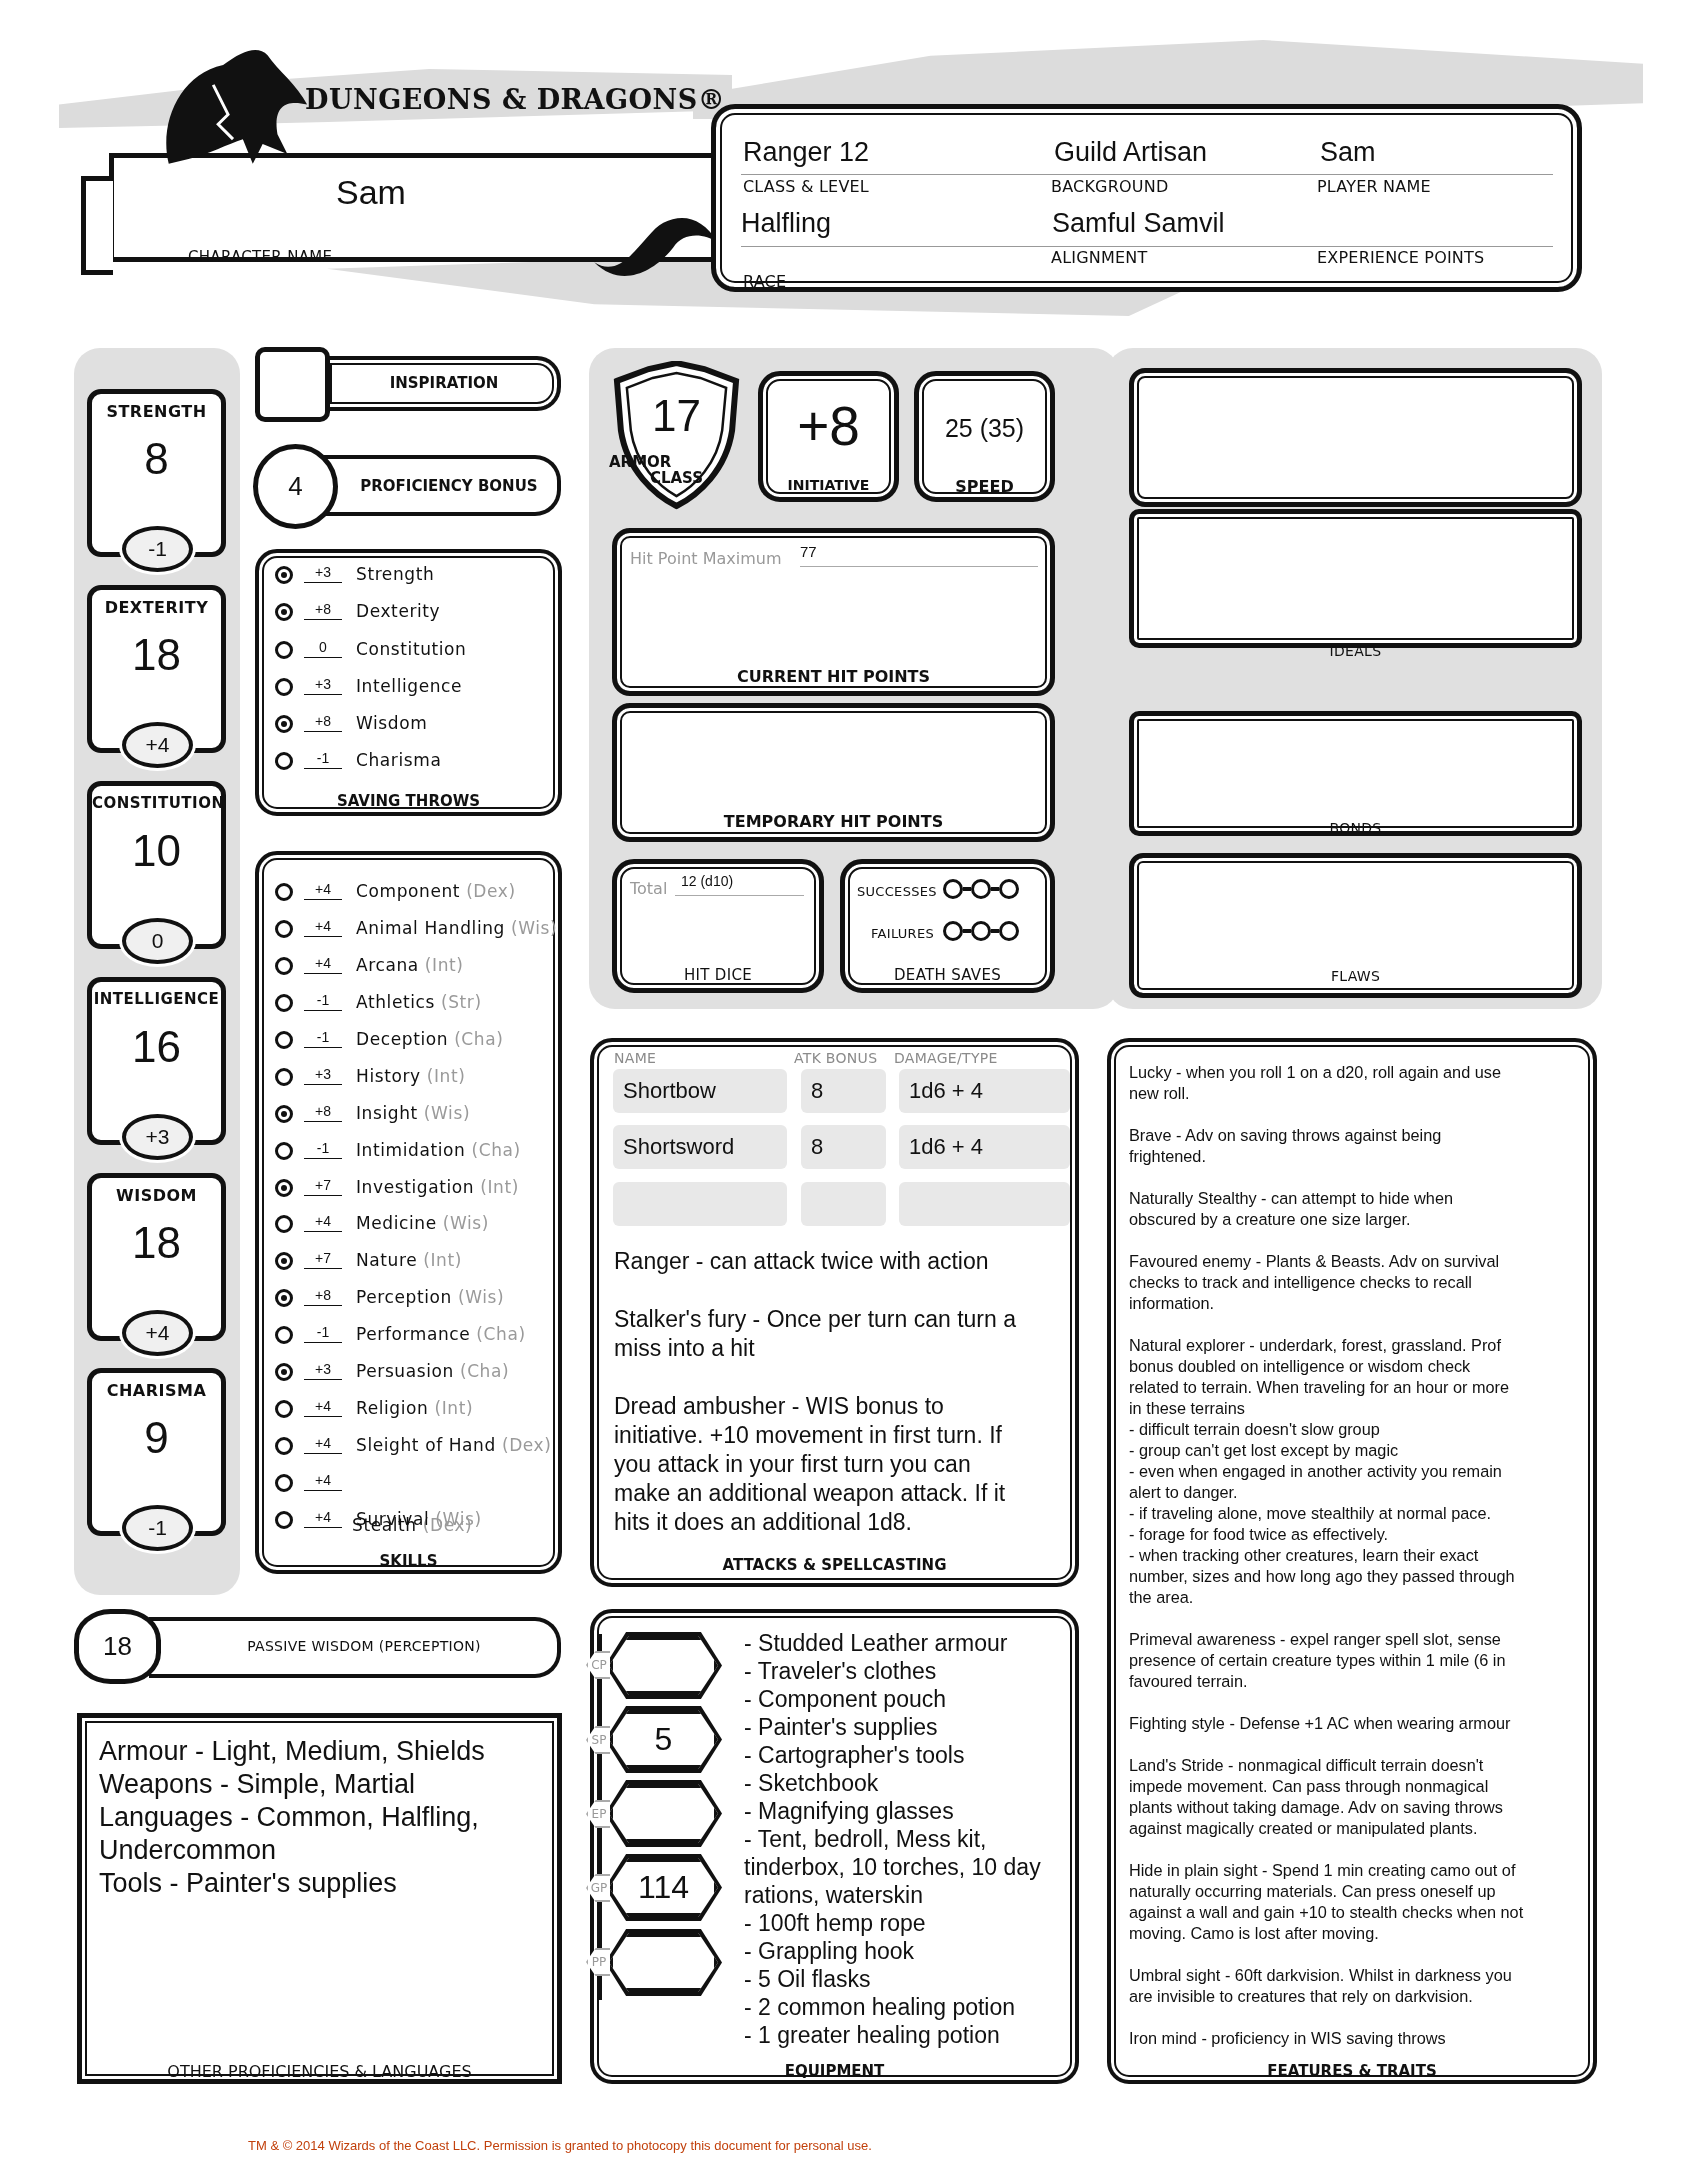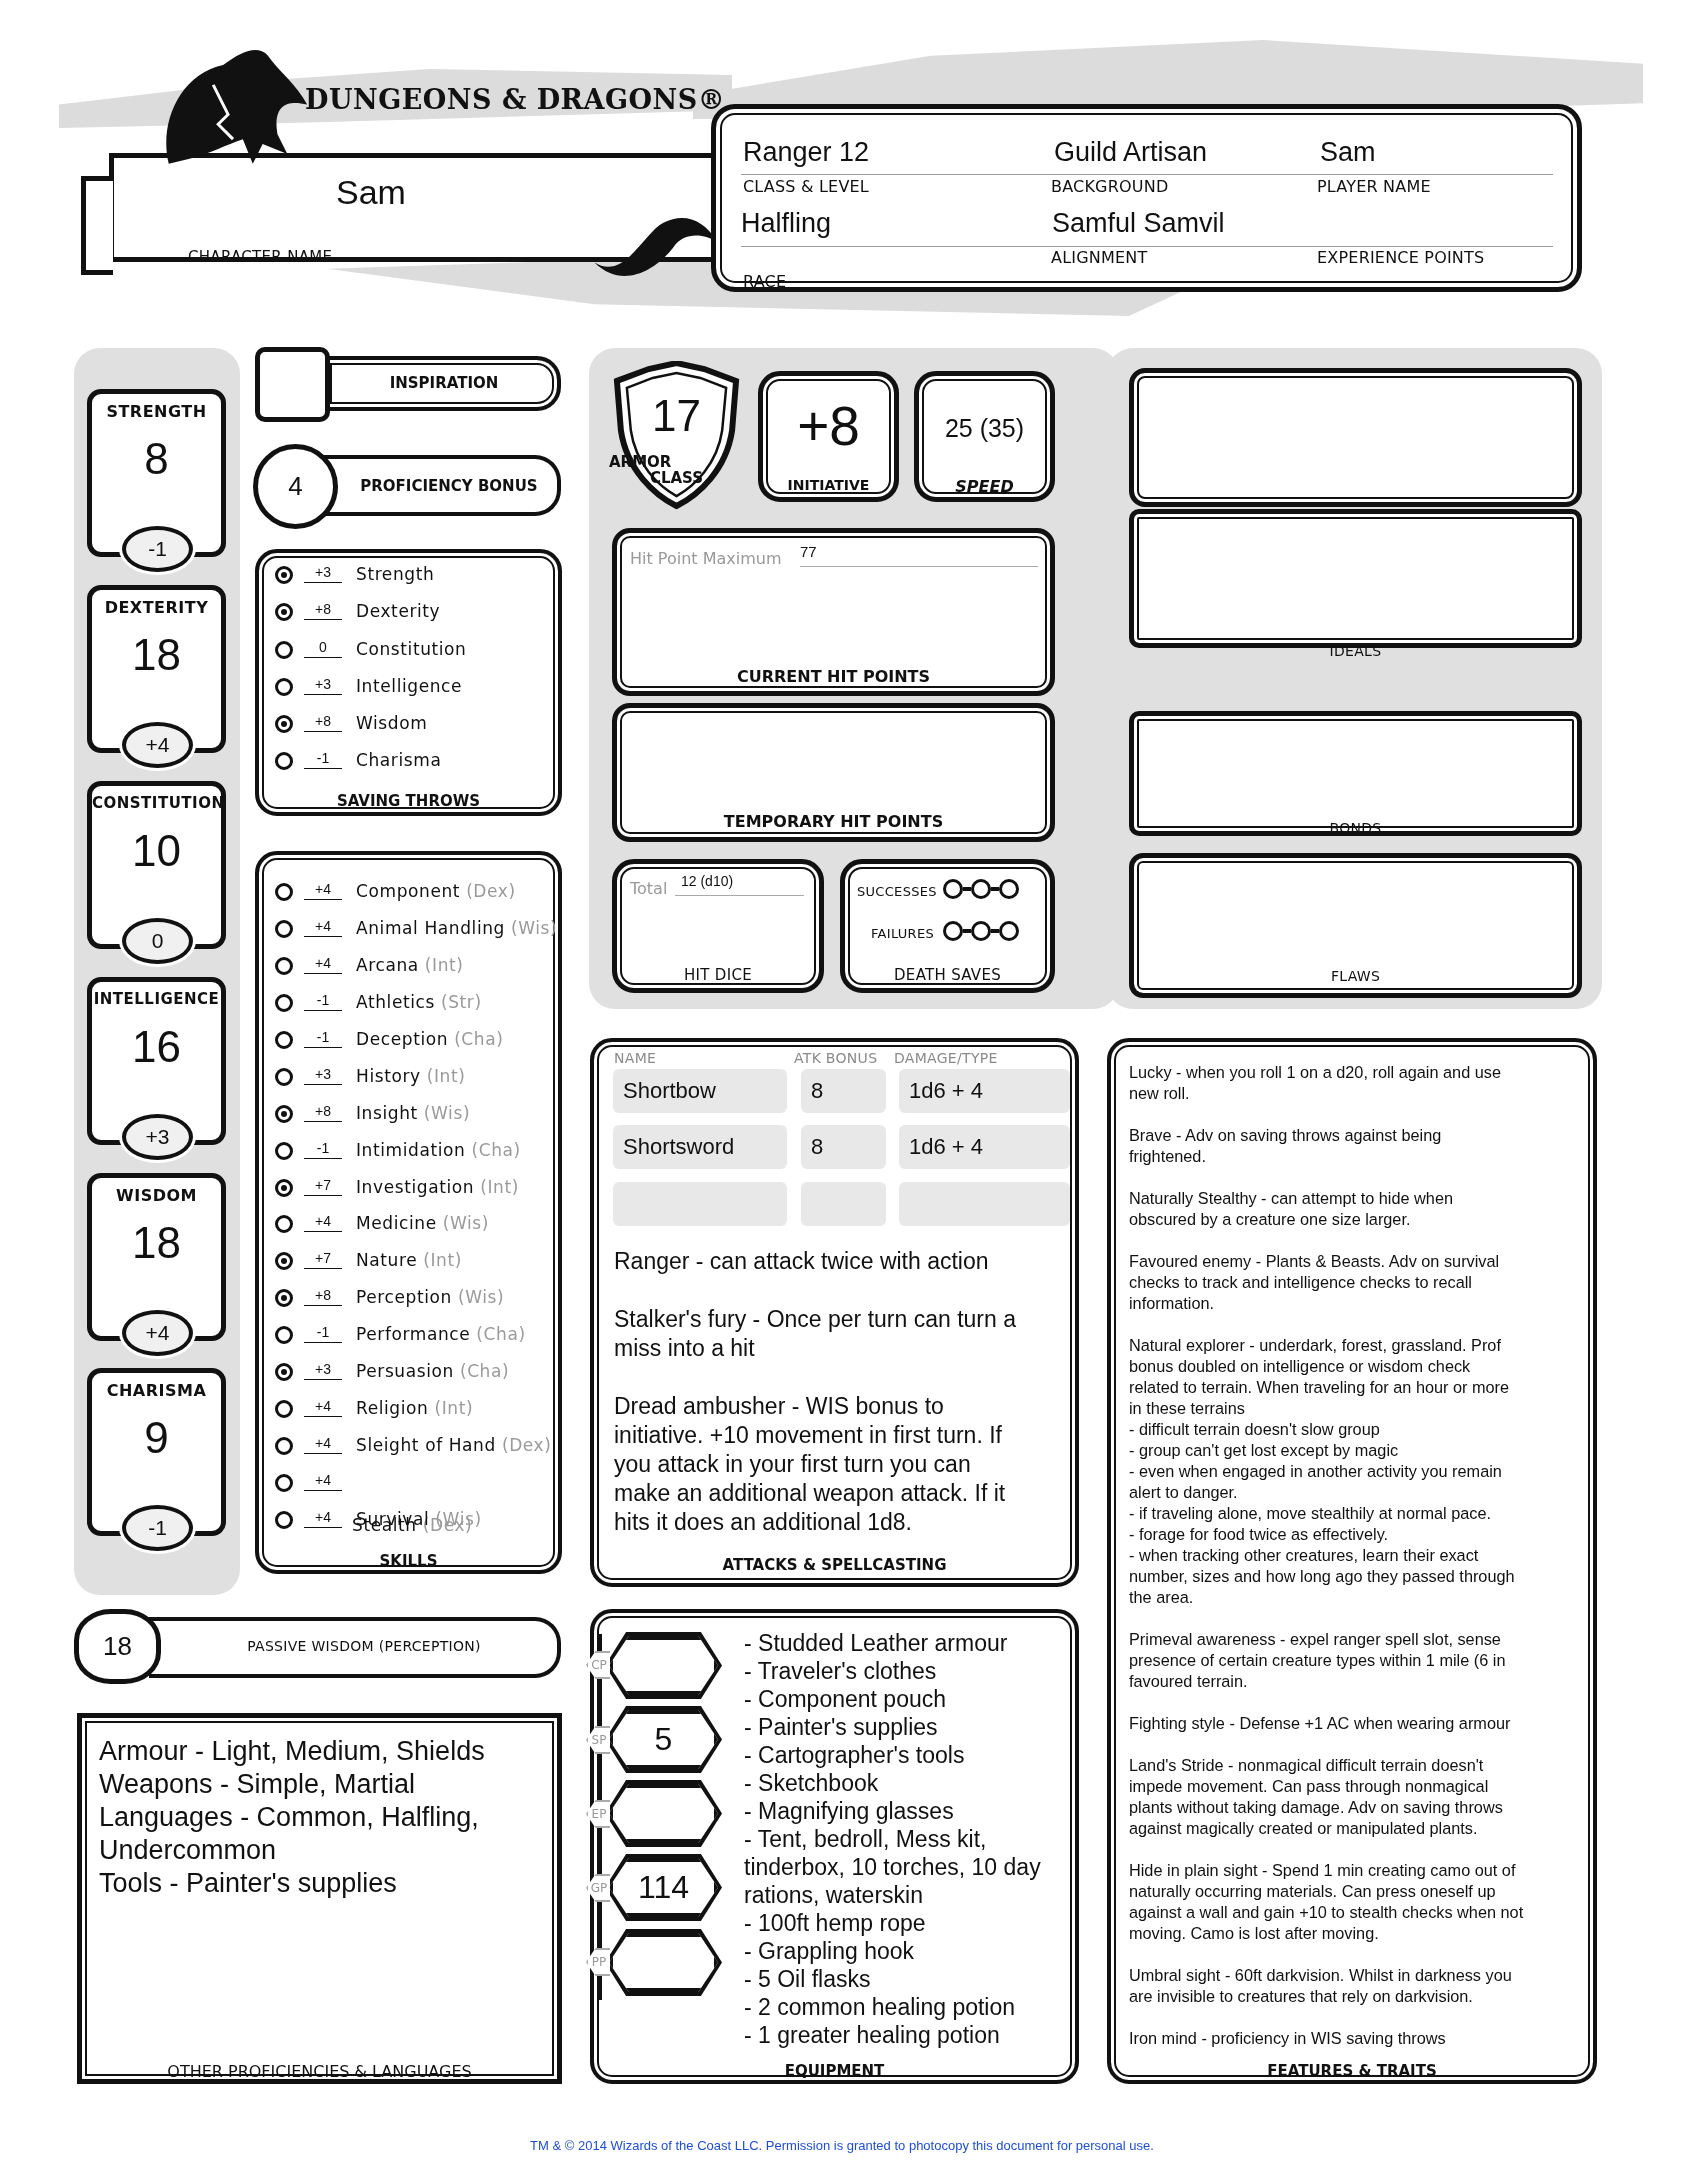--- a/index.html
+++ b/index.html
@@ -285,21 +285,21 @@
 <div class="abs" style="left:609px;top:391px;width:135px;text-align:center;font-size:44px;">17</div>
 <div class="abs label-b" style="left:609px;top:453px;width:135px;font-size:15px;">ARMOR</div>
 <div class="abs label-b" style="left:609px;top:469px;width:135px;text-align:center;font-size:15px;">CLASS</div>
 
 <div class="stat-box" style="left:758px;top:371px;width:141px;height:131px;"></div>
 <div class="abs" style="left:758px;top:394px;width:141px;text-align:center;font-size:55px;">+8</div>
 <div class="abs label-b" style="left:758px;top:477px;width:141px;text-align:center;font-size:14px;">INITIATIVE</div>
 
 <div class="stat-box" style="left:914px;top:371px;width:141px;height:131px;"></div>
 <div class="abs" style="left:914px;top:414px;width:141px;text-align:center;font-size:25px;">25 (35)</div>
-<div class="abs label-b" style="left:914px;top:477px;width:141px;text-align:center;font-size:16px;font-style:italic;">SPEED</div>
+<div class="abs label-b" style="left:914px;top:477px;width:141px;text-align:center;font-size:16px;">SPEED</div>
 
 <div class="stat-box" style="left:612px;top:528px;width:443px;height:168px;border-radius:18px;"></div>
 <div class="abs" style="left:630px;top:549px;font-family:'DejaVu Sans',sans-serif;font-size:16px;color:#999;">Hit Point Maximum</div>
 <div class="abs" style="left:800px;top:543px;width:238px;font-size:15px;border-bottom:1px solid #aaa;padding-bottom:6px;">77</div>
 <div class="abs label-b" style="left:612px;top:667px;width:443px;text-align:center;font-size:16px;">CURRENT HIT POINTS</div>
 
 <div class="stat-box" style="left:612px;top:703px;width:443px;height:139px;border-radius:18px;"></div>
 <div class="abs label-b" style="left:612px;top:812px;width:443px;text-align:center;font-size:16px;">TEMPORARY HIT POINTS</div>
 
 <div class="stat-box" style="left:612px;top:859px;width:212px;height:134px;"></div>
@@ -445,14 +445,14 @@
 naturally occurring materials. Can press oneself up
 against a wall and gain +10 to stealth checks when not
 moving. Camo is lost after moving.
 
 Umbral sight - 60ft darkvision. Whilst in darkness you
 are invisible to creatures that rely on darkvision.
 
 Iron mind - proficiency in WIS saving throws</div>
 <div class="abs label-b" style="left:1107px;top:2062px;width:490px;text-align:center;">FEATURES &amp; TRAITS</div>
 
-<div class="abs" style="left:248px;top:2138px;width:1188px;text-align:center;font-size:13px;color:#1d4ed8;">TM &amp; © 2014 Wizards of the Coast LLC. Permission is granted to photocopy this document for personal use.</div>
+<div class="abs" style="left:248px;top:2138px;width:1188px;text-align:left;font-size:13px;color:#c2410c;">TM &amp; © 2014 Wizards of the Coast LLC. Permission is granted to photocopy this document for personal use.</div>
 
 
 </body></html>

